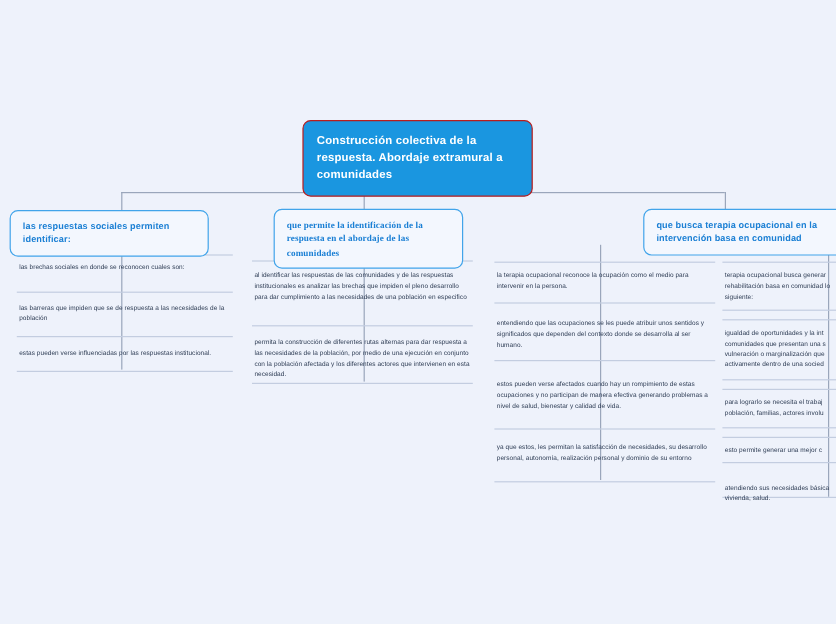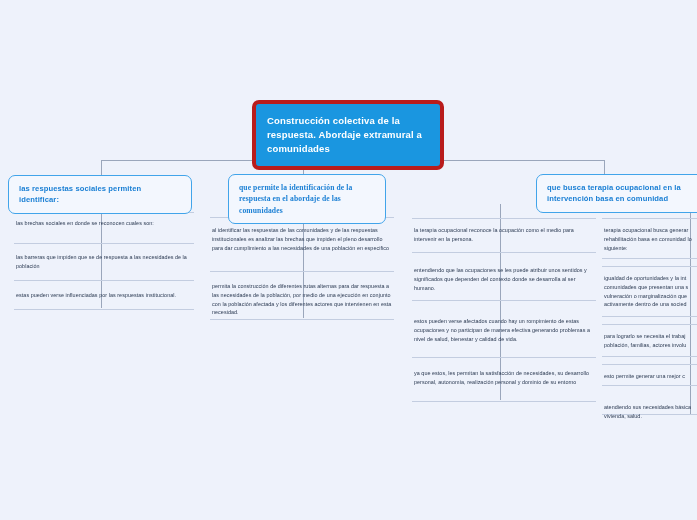--- a/index.html
+++ b/index.html
@@ -33,21 +33,21 @@
     background: #c3cde0;
   }
   
   .root-node {
     position: absolute;
     left: 252px;
     top: 100px;
     width: 192px;
     box-sizing: border-box;
     background: #1a96e0;
-    border: 4px solid #b91c1c;
+    border: 1px solid #b91c1c;
     border-radius: 7px;
     padding: 10px 11px 11px 11px;
     color: #ffffff;
     font-size: 9.5px;
     font-weight: bold;
     line-height: 1.45;
     letter-spacing: 0.15px;
   }
   
   .branch-node {
@@ -56,21 +56,21 @@
     background: #f3f7fe;
     border: 1px solid #41a4ea;
     border-radius: 7px;
     padding: 7px 10px 7px 10px;
     color: #1a7fd4;
     font-size: 7.6px;
     font-weight: bold;
     line-height: 1.5;
     letter-spacing: 0.1px;
   }
-  #branch-0 { left: 8px;   top: 175px; width: 184px; }
+  #branch-0 { left: 8px;   top: 175px; width: 166px; }
   #branch-1 { left: 228px; top: 174px; width: 158px; font-family: Liberation Serif, serif; }
   #branch-2 { left: 500px; top: 174px; width: 186px; margin-left: 36px; }
 
   
   .leaf {
     position: absolute;
     box-sizing: border-box;
     color: #2b3a52;
     font-size: 5.4px;
     line-height: 1.62;

